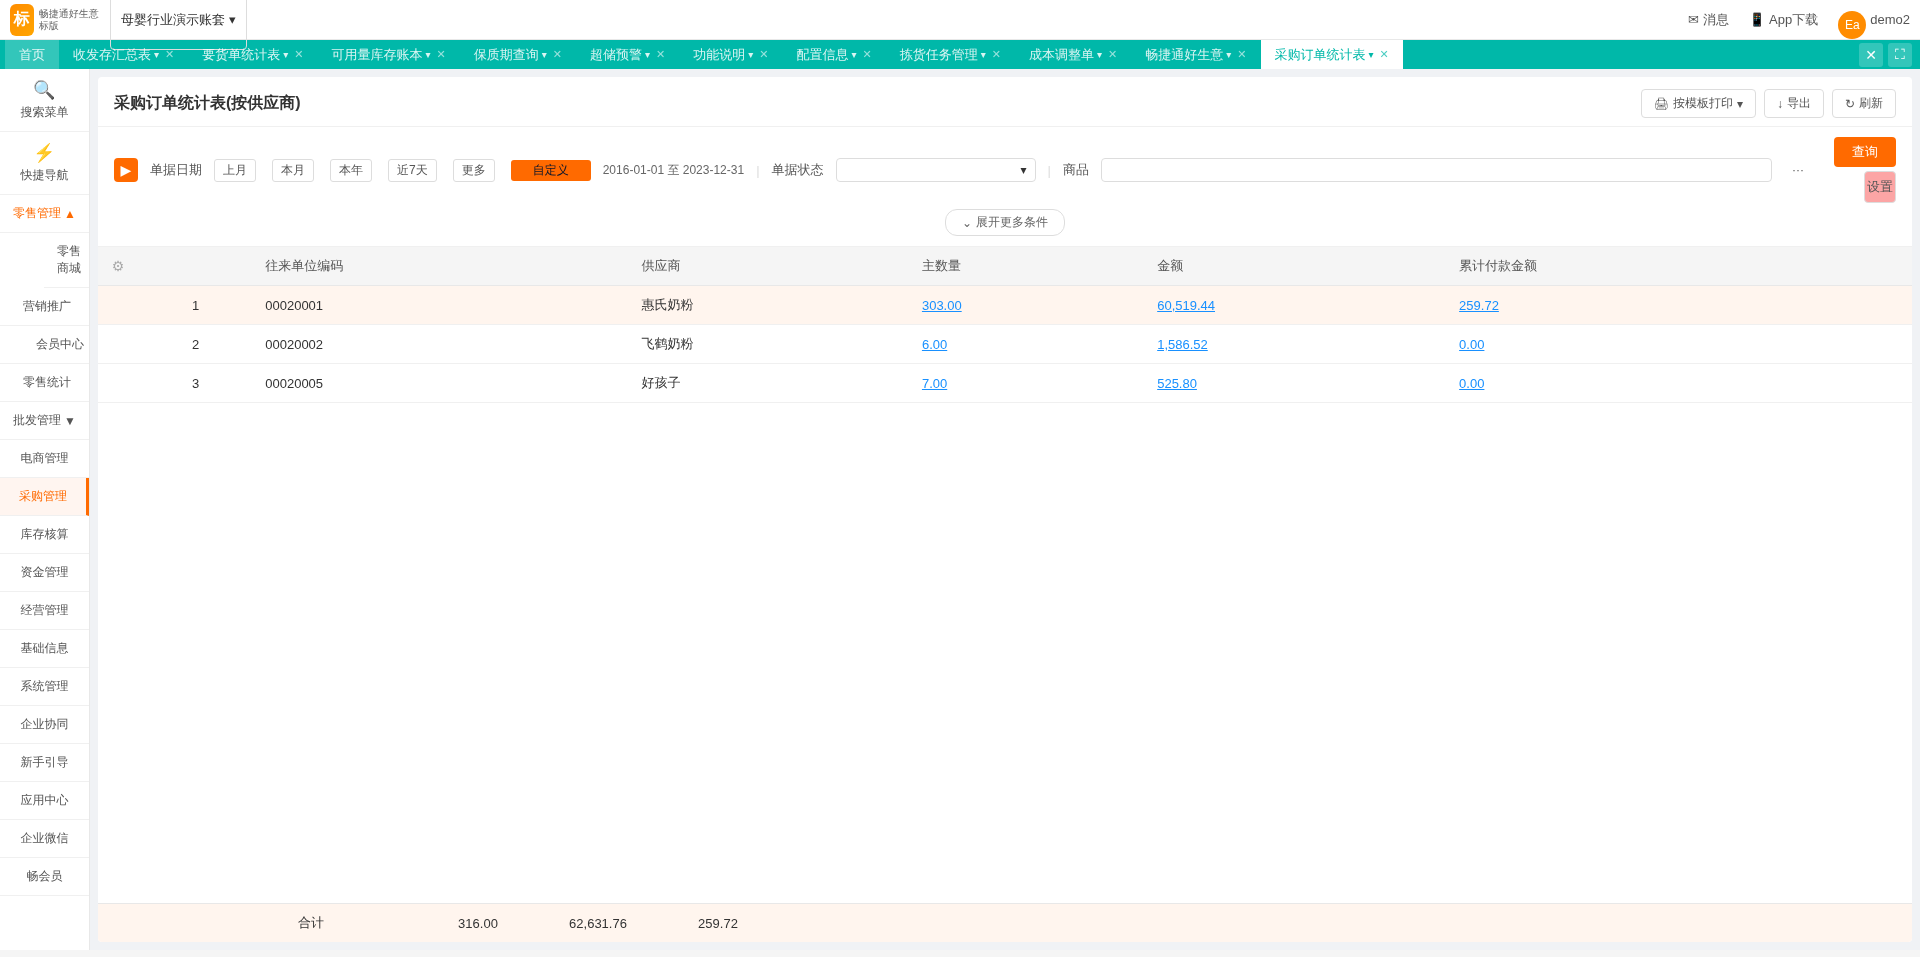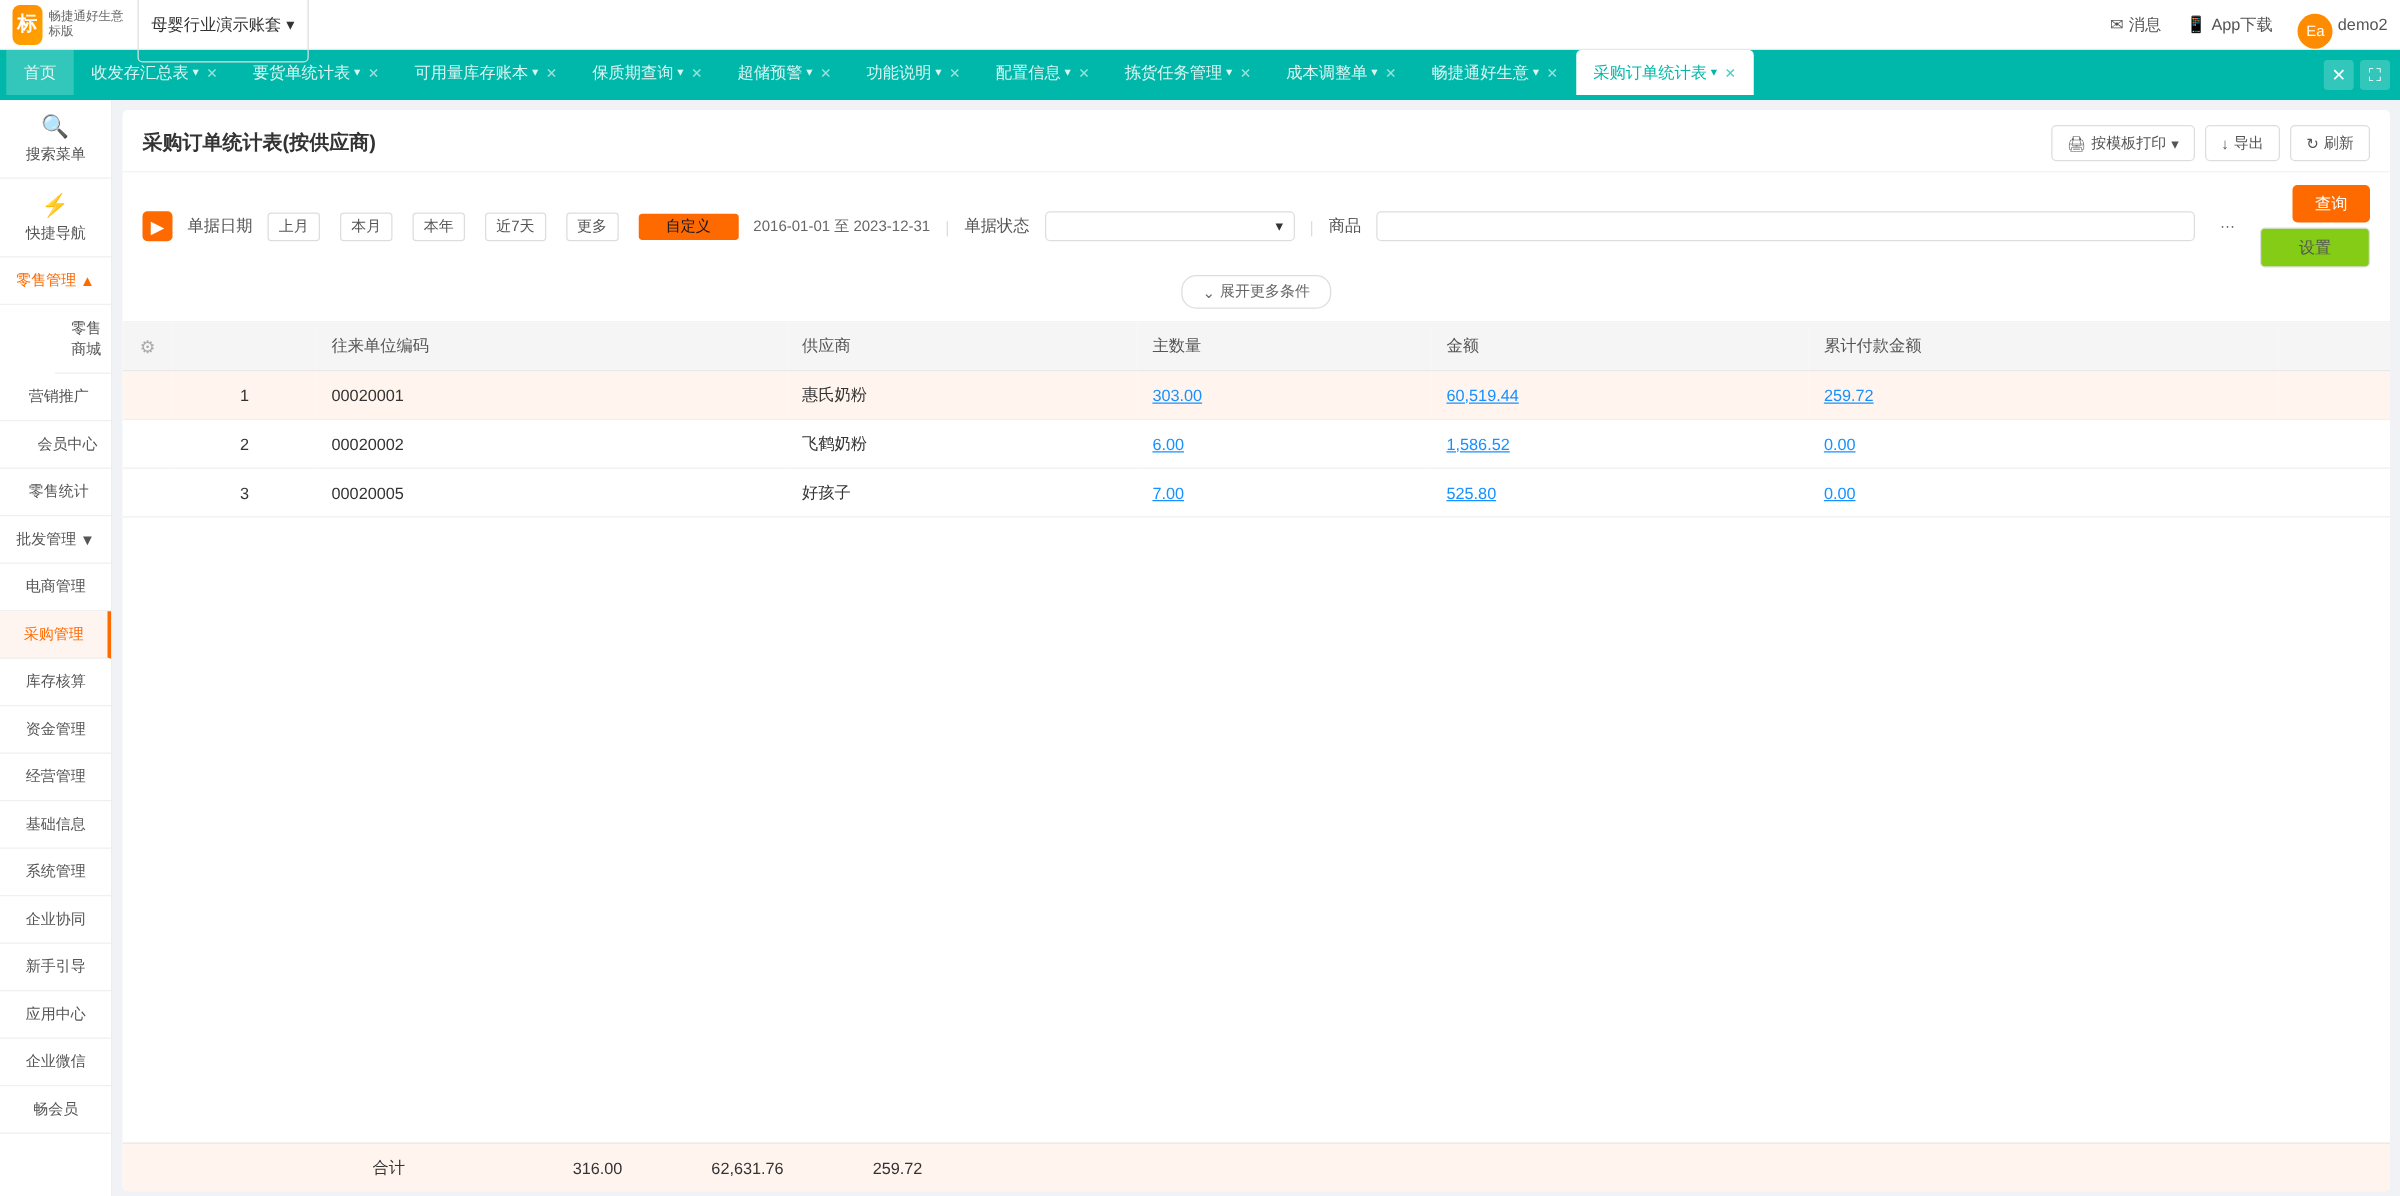--- a/index.html
+++ b/index.html
@@ -44,23 +44,24 @@
     }
     .avatar {
       width: 28px; height: 28px; border-radius: 50%;
       background: #ff8c00;
       display: flex; align-items: center; justify-content: center;
       color: white; font-size: 12px; margin-top: 11px;
     }
 
     
     .nav-tabs {
-      height: 40px;
+      height: 29px;
       background: #00b8a9;
       display: flex;
+      align-items: center;
       padding: 0 0 0 5px;
       overflow: hidden;
     }
     .nav-tab {
       height: 36px;
       display: flex; align-items: center;
       padding: 0 14px;
       color: rgba(255,255,255,0.85);
       cursor: pointer;
       font-size: 13px;
@@ -214,22 +215,22 @@
     .expand-btn {
       padding: 4px 16px; border: 1px solid #ddd; border-radius: 12px;
       background: #fff; cursor: pointer; font-size: 12px; color: #666;
       display: flex; align-items: center; gap: 4px;
     }
     .btn-query {
       padding: 6px 18px; background: #ff6a00; color: white;
       border: none; border-radius: 4px; cursor: pointer; font-size: 13px;
     }
     .btn-settings {
-      padding: 6px 30px; background: #84cc16; color: #555;
-      border: 1px solid #ddd; border-radius: 4px; cursor: pointer; font-size: 13px;
+      padding: 6px 2px; background: #fca5a5; color: #555;
+      border: 1px solid #ddd; border-radius: 4px; cursor: pointer; font-size: 13px; margin-left: 40px;
     }
     .query-actions {
       display: flex; flex-direction: column; gap: 4px;
       align-items: flex-end; margin-left: auto;
     }
 
     
     .table-area {
       flex: 1; overflow: auto;
       padding: 0;
@@ -376,21 +377,21 @@
     <div class="sidebar-group expanded">
       <span>零售管理</span>
       <span>▲</span>
     </div>
     <div class="sidebar-item" style="padding-left:10px;margin-left:44px;">
       <div>零售商城</div>
     </div>
     <div class="sidebar-item" style="padding-left:10px;">
       <div>营销推广</div>
     </div>
-    <div class="sidebar-item" style="padding-left:24px;">
+    <div class="sidebar-item" style="padding-left:24px;text-align:right;">
       <div>会员中心</div>
     </div>
     <div class="sidebar-item" style="padding-left:10px;">
       <div>零售统计</div>
     </div>
     <div class="sidebar-group">
       <span>批发管理</span>
       <span>▼</span>
     </div>
     <div class="sidebar-item">

